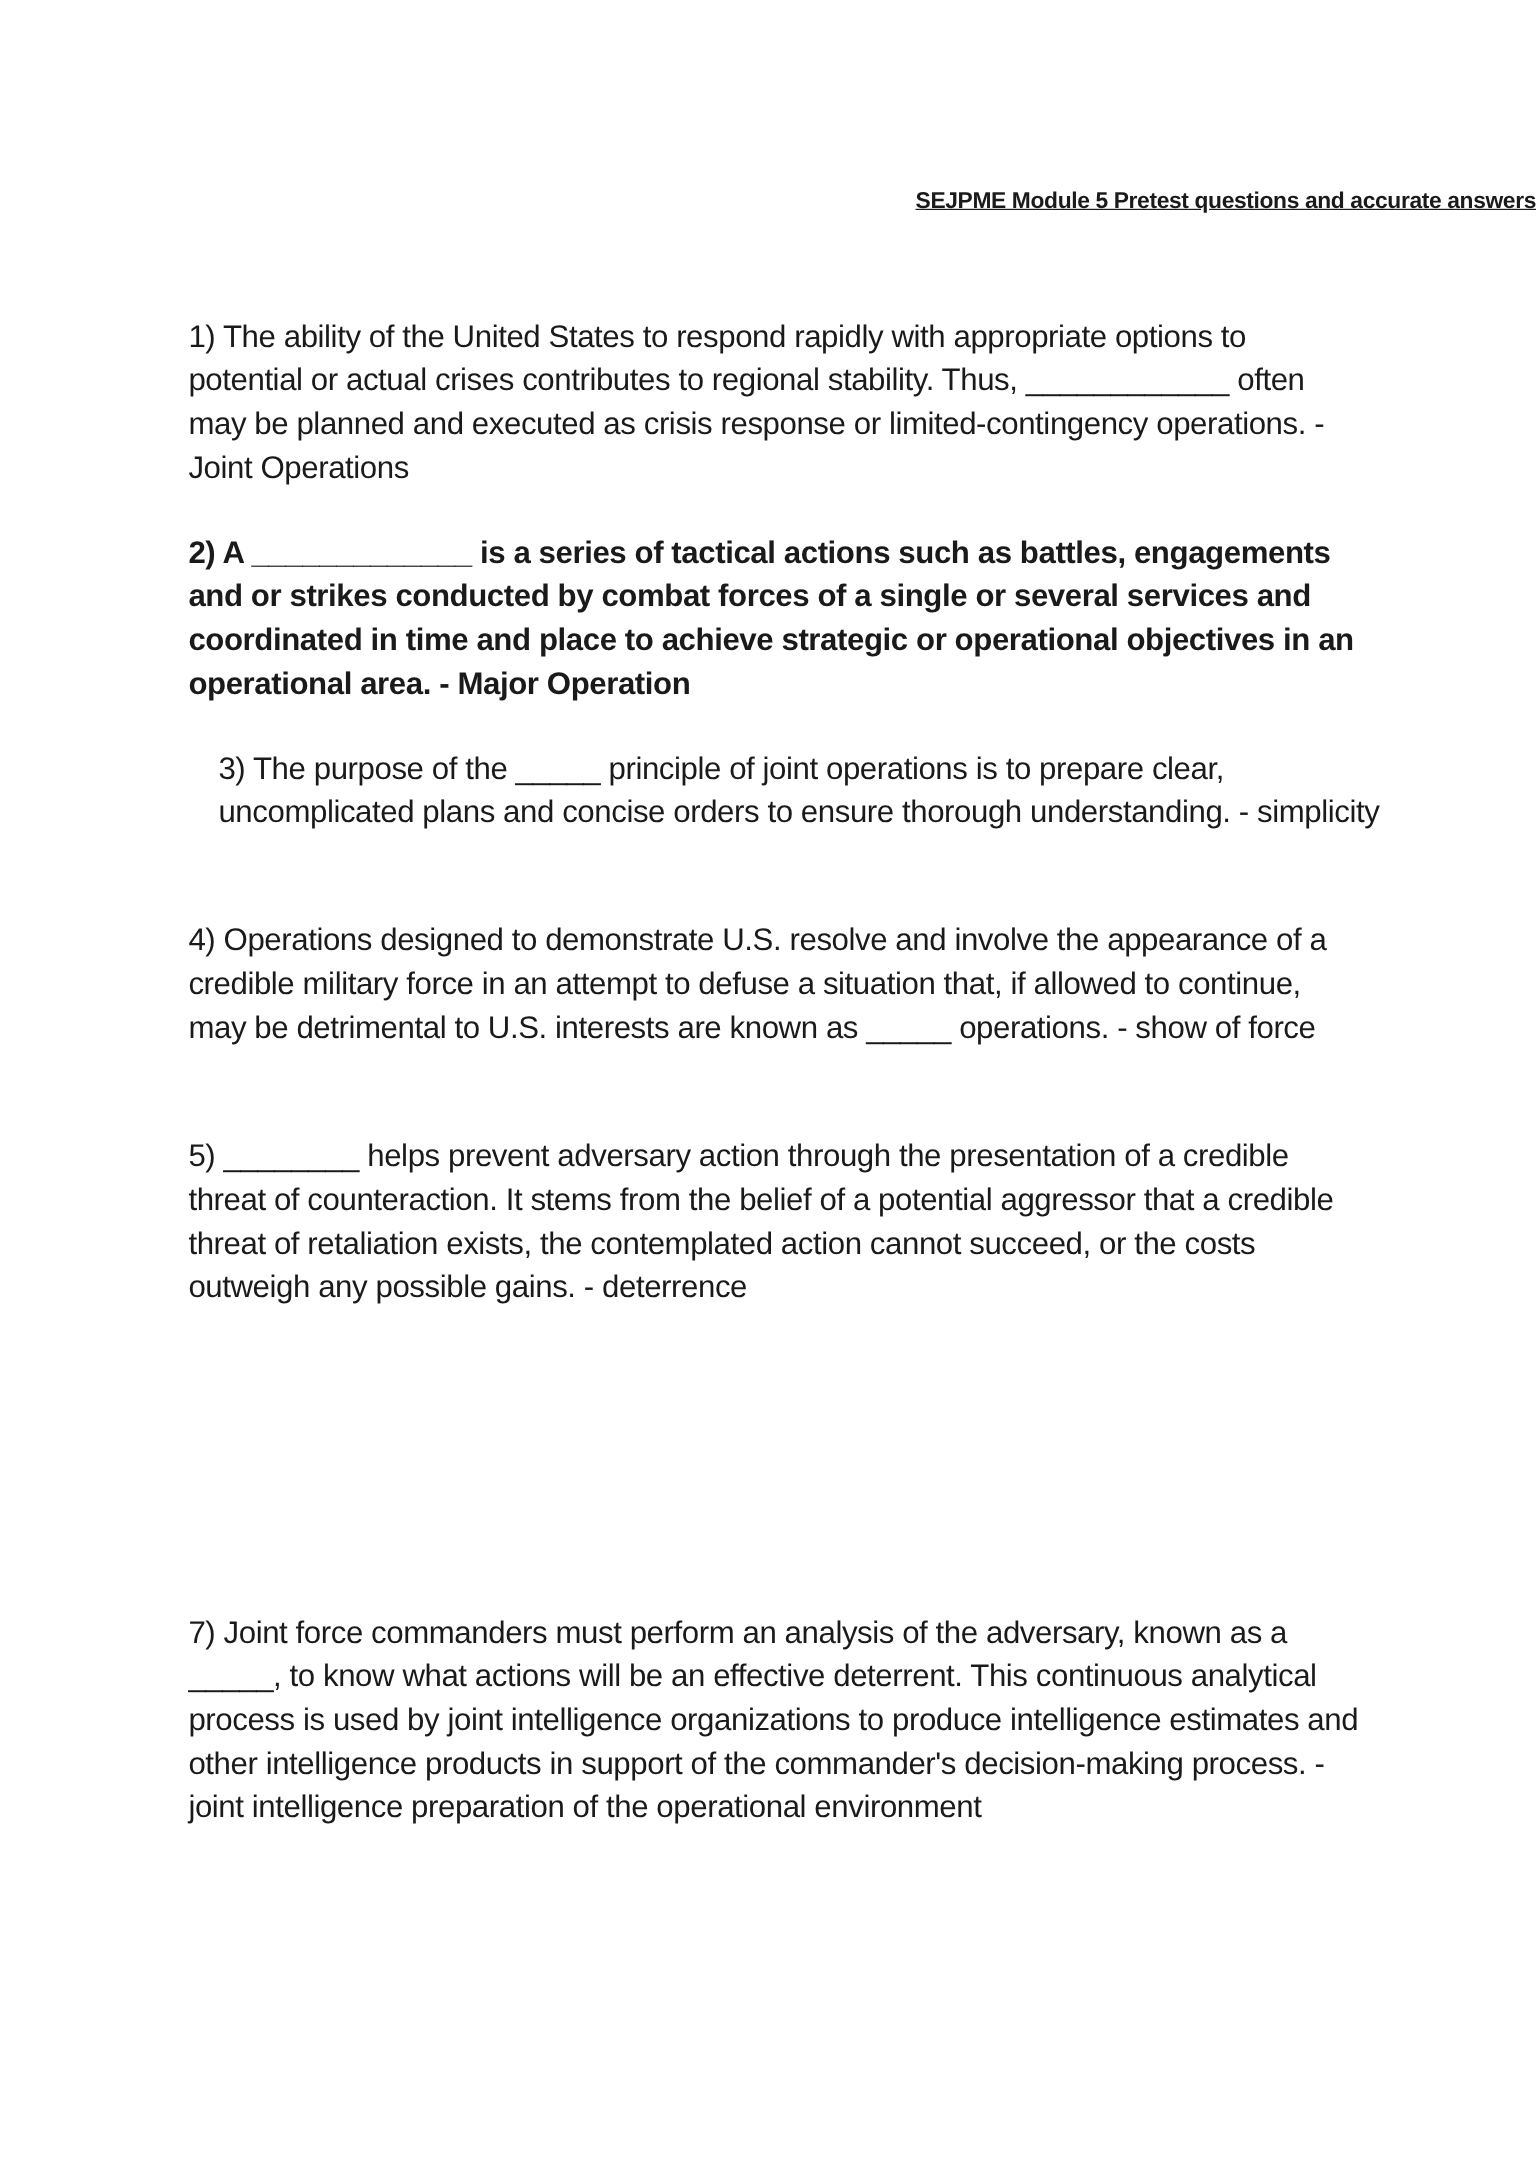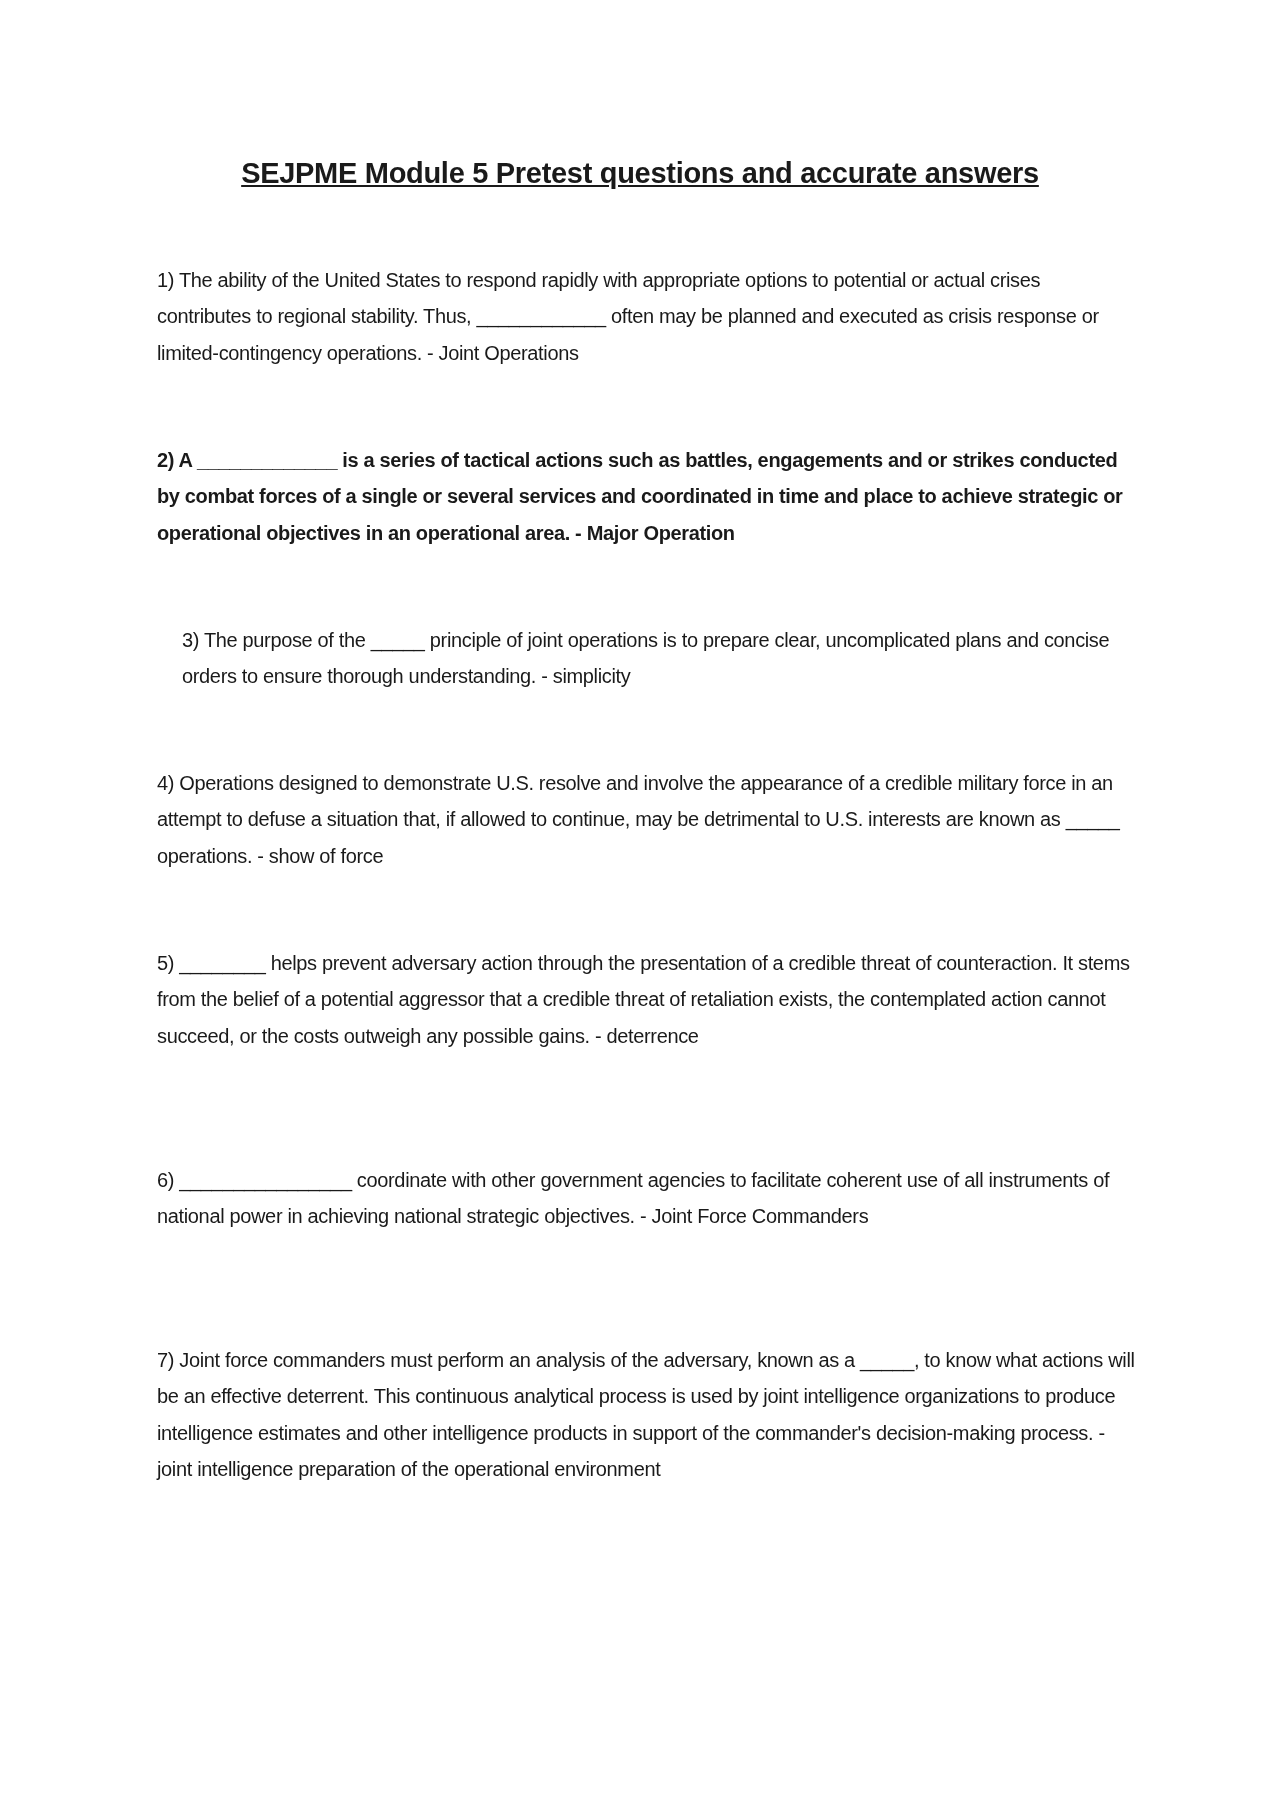--- a/index.html
+++ b/index.html
@@ -2,34 +2,33 @@
 <html><head>
 <meta charset="utf-8">
 <style>
   html, body { margin: 0; padding: 0; background: #ffffff; }
   body {
     width: 1280px; height: 1811px; overflow: hidden; position: relative;
     font-family: "Liberation Sans", sans-serif; color: #1a1a1a;
   }
   .page { position: absolute; left: 0; top: 0; width: 1280px; height: 1811px; background: #fff; }
   .title {
-    position: absolute; top: 157px; left: 0; width: 1280px; text-align: center;
-    font-size: 29px; font-weight: bold; text-decoration: underline; letter-spacing: -0.3px;
+    position: absolute; top: 157px; left: 0; width: 1280px; text-align: right;
+    font-size: 19px; font-weight: bold; text-decoration: underline; letter-spacing: -0.3px;
   }
   .qa {
     position: absolute; left: 157px; width: 980px;
-    font-size: 20px; line-height: 36.3px; letter-spacing: -0.35px; margin: 0;
+    font-size: 26px; line-height: 36.3px; letter-spacing: -0.35px; margin: 0;
   }
 </style>
 </head>
 <body>
 
 <div class="page">
   <div class="title">SEJPME Module 5 Pretest questions and accurate answers</div>
 
   <p class="qa" style="top:262px;">1) The ability of the United States to respond rapidly with appropriate options to potential or actual crises contributes to regional stability. Thus, ____________ often may be planned and executed as crisis response or limited-contingency operations. - Joint Operations</p>
   <p class="qa" style="top:442px;font-weight:bold;">2) A _____________ is a series of tactical actions such as battles, engagements and or strikes conducted by combat forces of a single or several services and coordinated in time and place to achieve strategic or operational objectives in an operational area. - Major Operation</p>
   <p class="qa" style="top:622px;margin-left:25px;">3) The purpose of the _____ principle of joint operations is to prepare clear, uncomplicated plans and concise orders to ensure thorough understanding. - simplicity</p>
   <p class="qa" style="top:765px;">4) Operations designed to demonstrate U.S. resolve and involve the appearance of a credible military force in an attempt to defuse a situation that, if allowed to continue, may be detrimental to U.S. interests are known as _____ operations. - show of force</p>
   <p class="qa" style="top:945px;">5) ________ helps prevent adversary action through the presentation of a credible threat of counteraction. It stems from the belief of a potential aggressor that a credible threat of retaliation exists, the contemplated action cannot succeed, or the costs outweigh any possible gains. - deterrence</p>
-  <p class="qa" style="top:1162px;">6) ________________ coordinate with other government agencies to facilitate coherent use of all instruments of national power in achieving national strategic objectives. - Joint Force Commanders</p>
   <p class="qa" style="top:1342px;">7) Joint force commanders must perform an analysis of the adversary, known as a _____, to know what actions will be an effective deterrent. This continuous analytical process is used by joint intelligence organizations to produce intelligence estimates and other intelligence products in support of the commander's decision-making process. - joint intelligence preparation of the operational environment</p>
 </div>
 
 </body></html>

